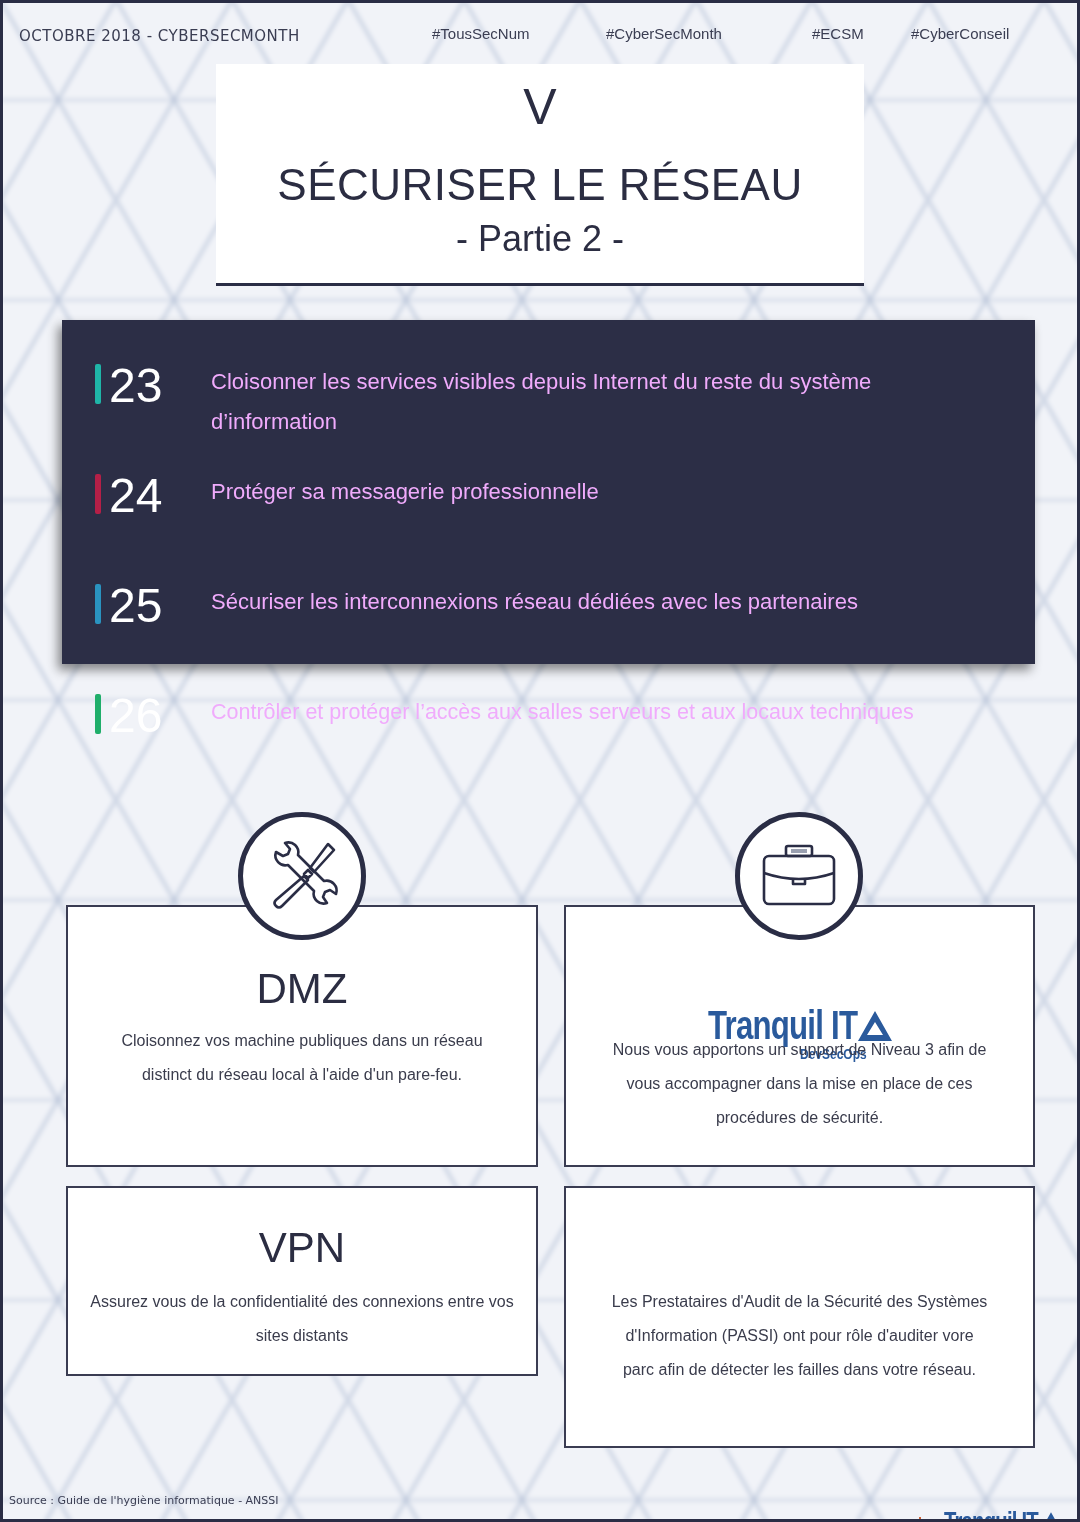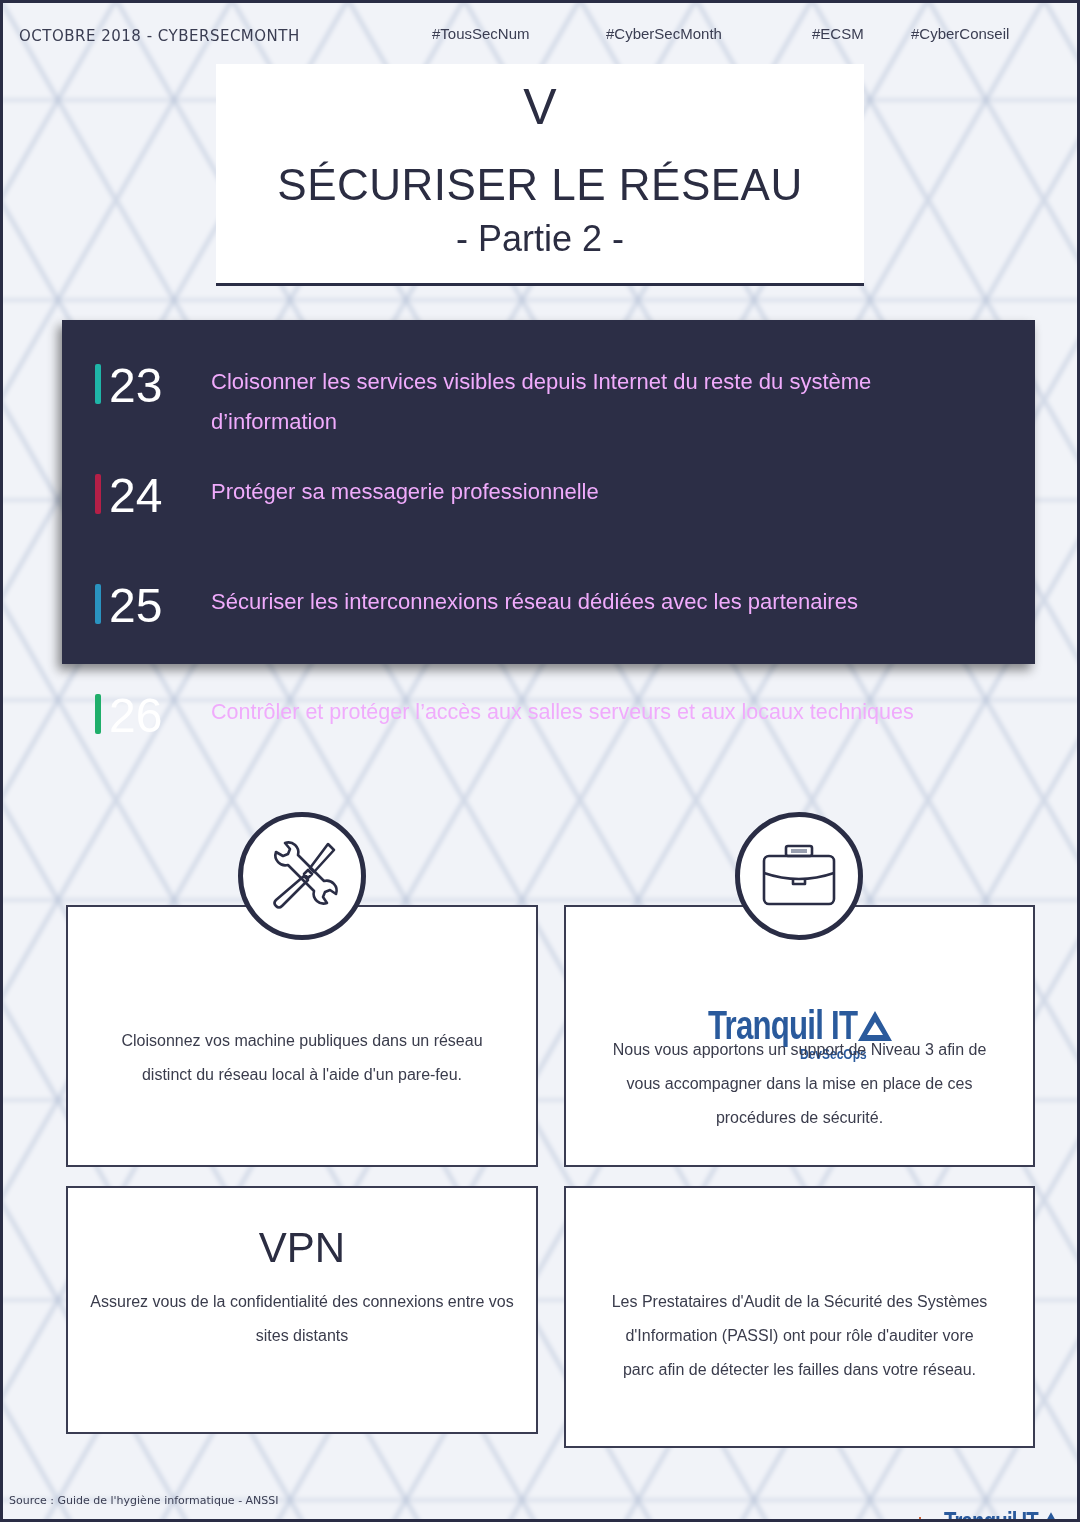--- a/index.html
+++ b/index.html
@@ -116,20 +116,21 @@
     <span class="text" style="top:0px">Sécuriser les interconnexions réseau dédiées avec les partenaires</span>
   </div>
   <div class="rule" style="top:372px">
     <span class="bar" style="top:2px;background:#1fae6a"></span>
     <span class="num">26</span>
     <span class="text" style="top:0px;right:0;font-size:21.5px;white-space:nowrap">Contrôler et protéger l’accès aux salles serveurs et aux locaux techniques</span>
   </div>
 </div>
 
 <div class="card" style="left:66px;top:905px;width:472px;height:262px">
+  <div class="heading" style="top:58px">DMZ</div>
   <div class="body" style="top:117px;left:50px;right:50px">Cloisonnez vos machine publiques dans un réseau distinct du réseau local à l'aide d'un pare-feu.</div>
 </div>
 <div class="badge" style="left:238px;top:812px">
   <svg width="80" height="80" viewBox="0 0 80 80" fill="none" stroke="#2a2d45" stroke-width="2.6" stroke-linejoin="round" stroke-linecap="round">
 
     <path d="M14 16 a10 10 0 0 0 12 13 L52 55 a10 10 0 0 0 13 12 l-4 -6 l2 -5 l5 -2 l6 4 a10 10 0 0 0 -12 -13 L36 19 a10 10 0 0 0 -13 -12 l5 6 l-2 5 l-5 2 z"></path>
 
     <path d="M66 8 l6 6 l-20 22 l-4 -4 z"></path>
     <path d="M46 34 l4 4 l-4 4 l-4 -4 z"></path>
     <path d="M42 40 l4 4 l-26 26 q-3 3 -6 0 l0 0 q-3 -3 0 -6 z"></path>
@@ -149,21 +150,21 @@
 <div class="badge" style="left:735px;top:812px">
   <svg width="78" height="66" viewBox="0 0 78 66" fill="none" stroke="#2a2d45" stroke-width="2.6" stroke-linejoin="round">
     <rect x="26" y="3" width="26" height="10" rx="2"></rect>
     <rect x="31" y="6" width="16" height="4" fill="#9aa0b0" stroke="none"></rect>
     <rect x="4" y="13" width="70" height="48" rx="5"></rect>
     <path d="M4 30 Q39 42 74 30"></path>
     <path d="M33 35 v6 h12 v-6"></path>
   </svg>
 </div>
 
-<div class="card" style="left:66px;top:1186px;width:472px;height:248px">
+<div class="card" style="left:66px;top:1186px;width:472px;height:190px">
   <div class="heading" style="top:36px">VPN</div>
   <div class="body" style="top:97px;left:20px;right:20px">Assurez vous de la confidentialité des connexions entre vos sites distants</div>
 </div>
 
 <div class="card" style="left:564px;top:1186px;width:471px;height:262px">
   <div class="body" style="top:97px;left:45px;right:45px">Les Prestataires d'Audit de la Sécurité des Systèmes d'Information (PASSI) ont pour rôle d'auditer vore parc afin de détecter les failles dans votre réseau.</div>
 </div>
 
 <div class="source">Source : Guide de l'hygiène informatique - ANSSI</div>
 

